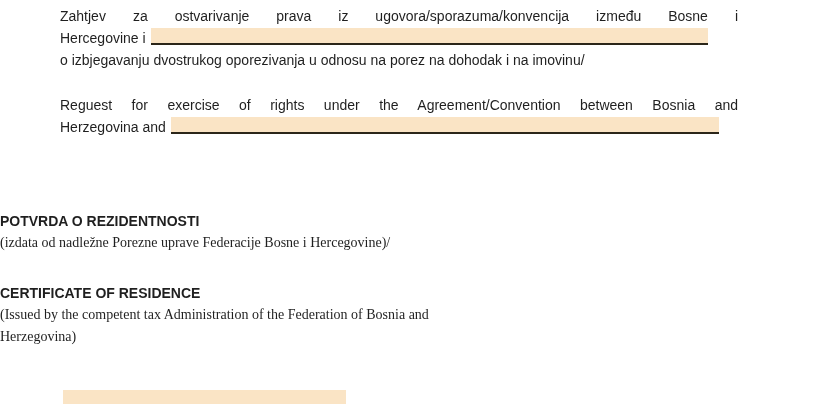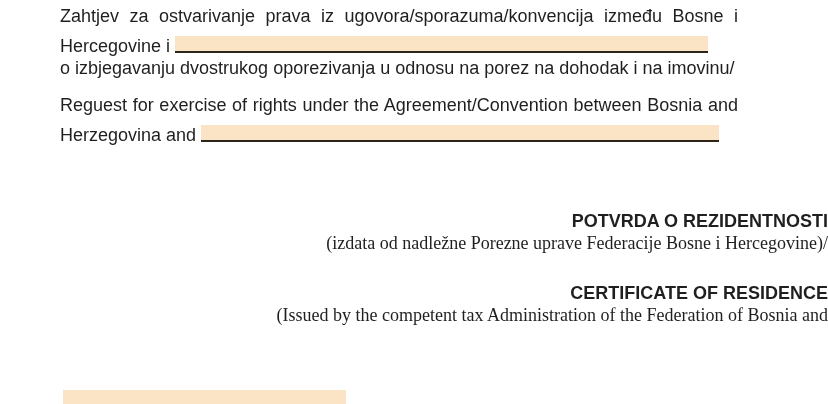--- a/index.html
+++ b/index.html
@@ -7,45 +7,44 @@
     padding: 0;
     background: #ffffff;
   }
   .page {
     position: relative;
     width: 828px;
     height: 404px;
     background: #ffffff;
     overflow: hidden;
     font-family: "Liberation Sans", sans-serif;
-    font-size: 18px;
+    font-size: 14px;
     color: var(--ink, #1f1f1f);
   }
   .block {
     position: absolute;
     left: 60px;
     width: 678px;
   }
   .center-block {
     position: absolute;
     left: 0;
     width: 828px;
-    text-align: right;
+    text-align: left;
   }
   .line {
     line-height: 22px;
   }
   .force-justify {
     text-align: justify;
     text-align-last: justify;
   }
   .flexline {
     display: flex;
     align-items: flex-start;
-    margin-top: 8px;
   }
   .flexline .prefix {
     white-space: nowrap;
     margin-right: 5px;
   }
   .blank {
     flex: 1 1 auto;
     height: 17px;
     margin-top: 1px;
     box-sizing: border-box;
@@ -91,17 +90,18 @@
       <span class="prefix">Herzegovina and</span>
       <span class="blank blank-english"></span>
     </div>
   </div>
 
   <div class="center-block heading" style="top:210px">POTVRDA O REZIDENTNOSTI</div>
   <div class="center-block subtitle" style="top:232px">(izdata od nadležne Porezne uprave Federacije Bosne i Hercegovine)/</div>
 
   <div class="center-block subtitle" style="top:304px">(Issued by the competent tax Administration of the Federation of Bosnia and</div>
   <div class="center-block heading" style="top:282px">CERTIFICATE OF RESIDENCE</div>
+  <div class="center-block subtitle" style="top:326px">Herzegovina)</div>
 
 
   <div class="bottom-field"></div>
 
 </div>
 
 </body></html>

